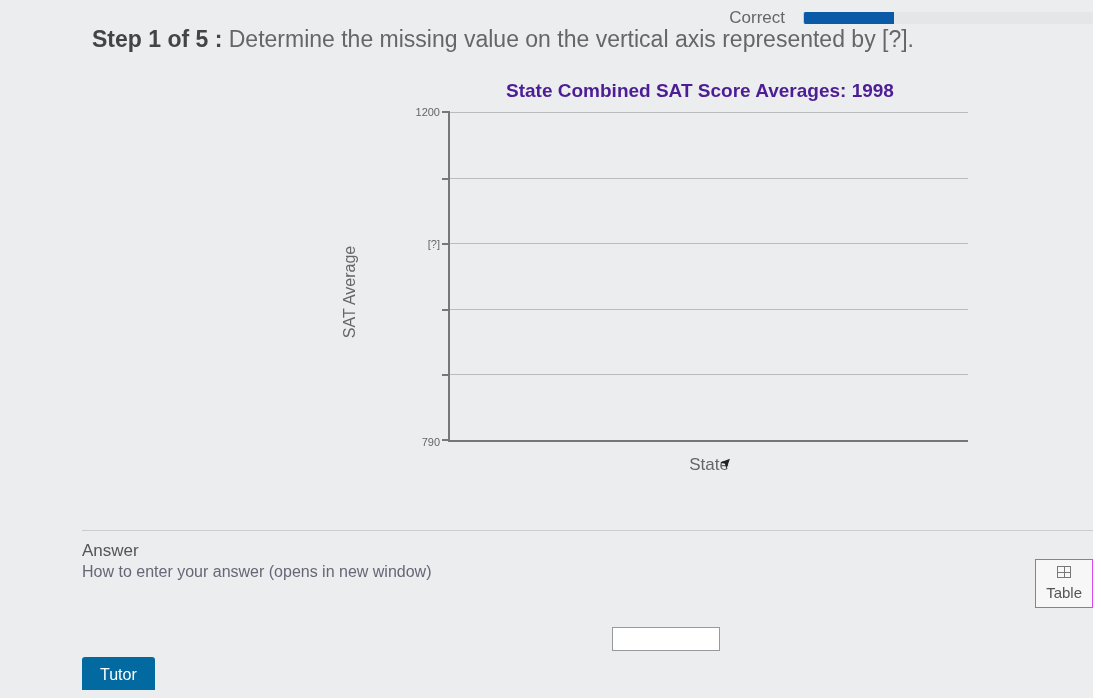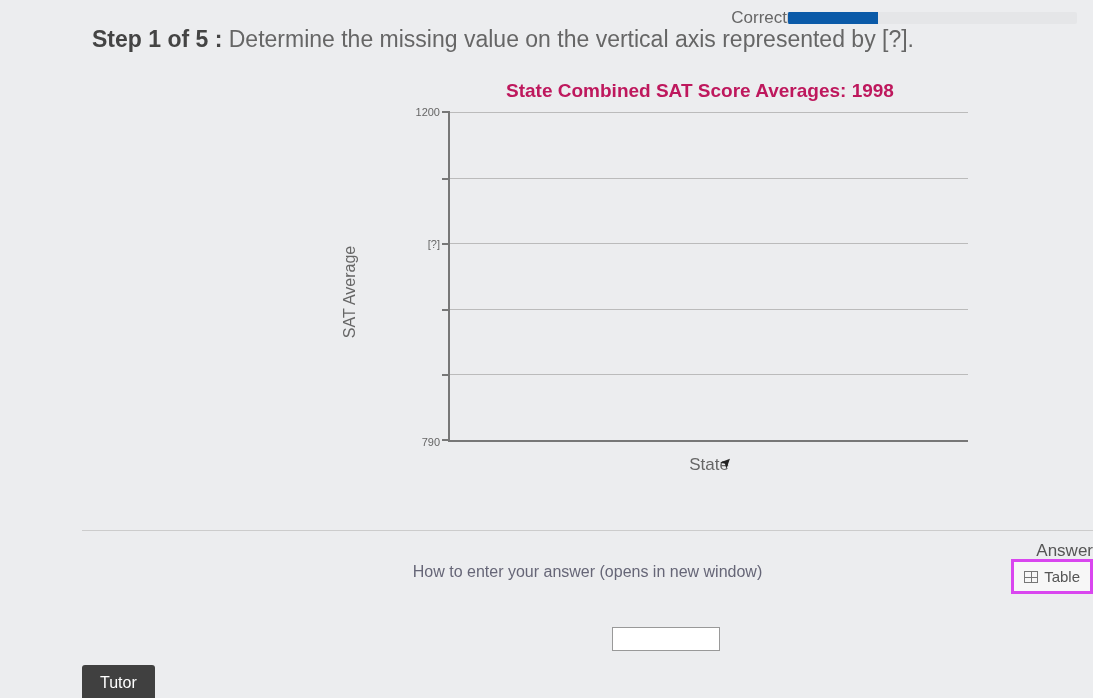--- a/index.html
+++ b/index.html
@@ -8,23 +8,24 @@
       background: #ecedef;
       width: 1093px;
       height: 698px;
       overflow: hidden;
       color: #555;
       position: relative;
     }
     .top-status {
       position: absolute;
       top: 0;
-      right: 16px;
+      right: 0;
       display: flex;
       align-items: center;
+      gap: 18px;
       padding: 8px 0;
     }
     .status-label {
       color: #666;
       font-size: 17px;
     }
     .progress-wrap {
       width: 290px;
       height: 12px;
       background: #e5e6e8;
@@ -50,21 +51,21 @@
     }
     .chart-area {
       position: absolute;
       top: 80px;
       left: 360px;
       width: 620px;
     }
     .chart-title {
       font-size: 19px;
       font-weight: 600;
-      color: #be185d;
+      color: #4c1d95;
       text-align: center;
       margin-bottom: 10px;
       margin-left: 60px;
     }
     .chart-body {
       position: relative;
       height: 360px;
     }
     .y-axis-label {
       position: absolute;
@@ -128,41 +129,40 @@
       left: 82px;
       top: 530px;
       right: 0;
       border-top: 1px solid #ccc;
       padding-top: 10px;
     }
     .answer-heading {
       font-size: 17px;
       color: #555;
       font-weight: 500;
-      text-align: right;
     }
     .answer-sub {
       font-size: 16px;
       color: #667;
       margin-top: 2px;
-      text-align: center;
     }
     .table-btn {
       position: absolute;
       right: 0;
       top: 28px;
       display: flex;
       align-items: center;
       gap: 6px;
       padding: 6px 10px;
-      border: 3px solid #d946ef;
+      border: 1px solid #d946ef;
       background: #f7f7f7;
       font-size: 15px;
       color: #555;
       cursor: pointer;
+      flex-direction: column;
     }
     .table-icon {
       display: inline-block;
       width: 14px;
       height: 12px;
       border: 1px solid #777;
       position: relative;
     }
     .table-icon::before, .table-icon::after {
       content: "";
@@ -178,22 +178,22 @@
       width: 108px;
       height: 24px;
       border: 1px solid #999;
       background: #fff;
       font-size: 14px;
       padding: 0 4px;
     }
     .tutor-btn {
       position: absolute;
       left: 82px;
-      bottom: 0px;
-      background: #404040;
+      bottom: 8px;
+      background: #0369a1;
       color: #fff;
       border: none;
       padding: 9px 18px 6px 18px;
       font-size: 16px;
       border-radius: 3px 3px 0 0;
       cursor: pointer;
     }
   </style>
 </head>
 <body>

